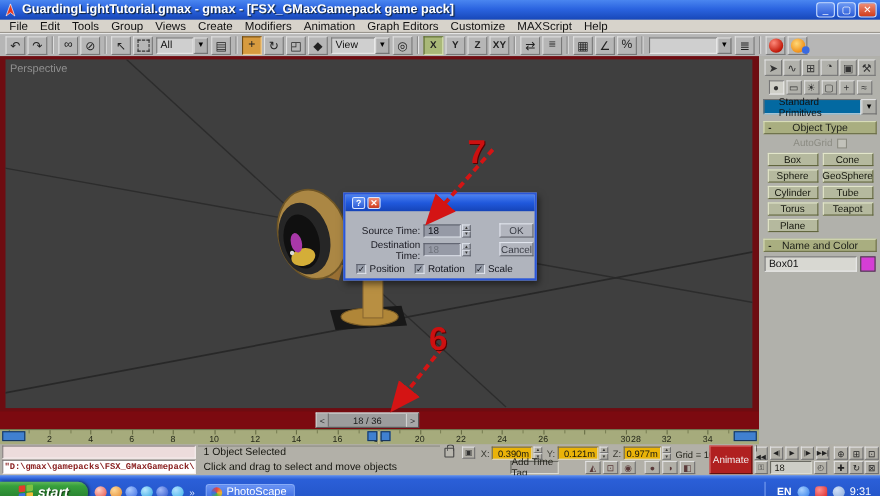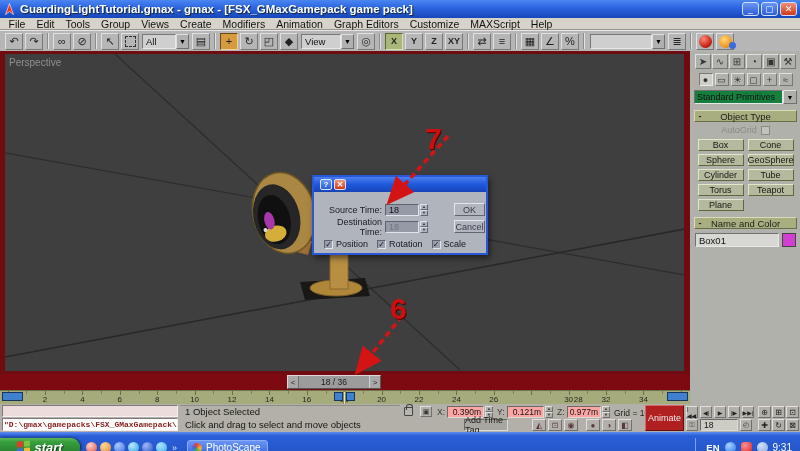--- a/index.html
+++ b/index.html
@@ -61,22 +61,22 @@
   
   .cpanel { position:absolute; left:690px; top:0; width:110px; height:339px; background:#b1b1ab; padding:2px 2px 0 3px; }
   .cp-tabs { display:flex; justify-content:space-between; padding:1px 2px; }
   .cp-tab { width:16px; height:15px; display:flex; align-items:center; justify-content:center; font-size:10px; color:#333;
     border:1px solid; border-color:#e0e0e0 #777 #777 #e0e0e0; background:#b1b1ab; }
   .cp-sub { display:flex; justify-content:center; gap:2px; margin-top:3px; }
   .cp-subbtn { width:14px; height:13px; display:flex; align-items:center; justify-content:center; font-size:9px; color:#333;
     border:1px solid; border-color:#e0e0e0 #777 #777 #e0e0e0; background:#b1b1ab; }
   .cp-subbtn.active { background:#cfcfc8; border-color:#777 #e8e8e8 #e8e8e8 #777; }
   .cp-drop { display:flex; margin:4px 1px 0 1px; }
-  .cp-drop .field { flex:1; height:14px; background:#15803d; border:1px solid; border-color:#707070 #e8e8e8 #e8e8e8 #707070;
-    font-size:9px; display:flex; align-items:center; padding-left:2px; color:#111; }
+  .cp-drop .field { flex:1; height:14px; background:#0369a1; border:1px solid; border-color:#707070 #e8e8e8 #e8e8e8 #707070;
+    font-size:9px; display:flex; align-items:center; padding-left:13px; color:#111; }
   .cp-drop .arrow { width:14px; height:14px; background:#aeaea8; border:1px solid; border-color:#e0e0e0 #707070 #707070 #e0e0e0;
     font-size:7px; display:flex; align-items:center; justify-content:center; }
   .rollout { margin:6px 1px 0 1px; height:12px; background:#a9ae80; border:1px solid; border-color:#d8dcb8 #6a6e48 #6a6e48 #d8dcb8;
     display:flex; align-items:center; font-size:9.5px; color:#20221a; }
   .rollout .minus { width:10px; text-align:center; font-weight:bold; font-size:9px; }
   .rollout .rtitle { flex:1; text-align:center; padding-right:10px; }
   .autogrid { display:flex; align-items:center; justify-content:center; gap:4px; margin-top:3px; color:#8b8b82; font-size:9px; }
   .autogrid .cb { width:9px; height:9px; background:#c2c2ba; border:1px solid #8a8a80; }
   .objgrid { display:grid; grid-template-columns:46px 46px; gap:3px 4px; justify-content:center; margin-top:4px; }
   .objbtn { height:12px; background:#b5b99e; border:1px solid; border-color:#e2e6ca #62663f #62663f #e2e6ca;
@@ -99,21 +99,21 @@
   .statusbar { position:absolute; left:0; top:404px; width:800px; height:28px; background:#b2b0a8; }
   .listener-top { position:absolute; left:2px; top:1px; width:176px; height:12px; background:#ecdcdc; border:1px solid; border-color:#807a7a #f8f0f0 #f8f0f0 #807a7a; }
   .listener-bot { position:absolute; left:2px; top:14px; width:176px; height:13px; background:#fff; border:1px solid; border-color:#807a7a #f8f0f0 #f8f0f0 #807a7a;
     font-family:"Liberation Mono", monospace; font-size:8px; font-weight:bold; color:#8a2020; display:flex; align-items:center; padding-left:1px; white-space:nowrap; overflow:hidden; }
   .sel-box { position:absolute; left:180px; top:1px; width:220px; height:12px; border-top:1px solid #8e8c84; font-size:9.5px; color:#15150f; padding-left:5px; display:flex; align-items:center; }
   .prompt-box { position:absolute; left:180px; top:14px; width:282px; height:13px; font-size:9.5px; color:#15150f; padding-left:5px; display:flex; align-items:center; }
   .lockicon { position:absolute; left:404px; top:3px; width:9px; height:9px; border:1px solid #444; background:#b8b6ae; border-radius:1px; }
   .lockicon::before { content:""; position:absolute; left:1px; top:-4px; width:5px; height:5px; border:1px solid #444; border-bottom:none; border-radius:3px 3px 0 0; }
   .absbtn { position:absolute; left:420px; top:2px; width:12px; height:11px; border:1px solid; border-color:#e0e0e0 #707070 #707070 #e0e0e0; background:#b2b0a8; font-size:7px; display:flex; align-items:center; justify-content:center; color:#333; }
   .coord-label { position:absolute; top:3px; font-size:8.5px; color:#3a3a32; }
-  .coord-field { position:absolute; top:2px; width:37px; height:12px; background:#fca5a5; border:1px solid; border-color:#6a6a62 #dcdcd4 #dcdcd4 #6a6a62;
+  .coord-field { position:absolute; top:2px; width:37px; height:12px; background:#eab308; border:1px solid; border-color:#6a6a62 #dcdcd4 #dcdcd4 #6a6a62;
     font-size:8.5px; color:#15150f; display:flex; align-items:center; justify-content:flex-end; padding-right:2px; }
   .spin { position:absolute; top:2px; width:8px; height:12px; display:flex; flex-direction:column; }
   .spin span { flex:1; background:#b2b0a8; border:1px solid; border-color:#e0e0e0 #707070 #707070 #e0e0e0; font-size:4px; line-height:4px; text-align:center; color:#333; }
   .gridtext { position:absolute; left:578px; top:3px; font-size:9px; color:#23231b; }
   .timetag { position:absolute; left:464px; top:15px; width:44px; height:12px; background:#a8a6a0; border:1px solid; border-color:#6a6a62 #dcdcd4 #dcdcd4 #6a6a62;
     font-size:9px; color:#23231b; display:flex; align-items:center; justify-content:center; }
   .mini-ico { position:absolute; top:15px; width:14px; height:12px; border:1px solid; border-color:#e0e0e0 #707070 #707070 #e0e0e0; background:#b2b0a8;
     font-size:8px; display:flex; align-items:center; justify-content:center; color:#5a3a3a; }
   .animate-btn { position:absolute; left:645px; top:1px; width:39px; height:26px; background:#b02020; border:1px solid; border-color:#d86868 #601010 #601010 #d86868;
     color:#f0e8e8; font-size:9px; display:flex; align-items:center; justify-content:center; }

